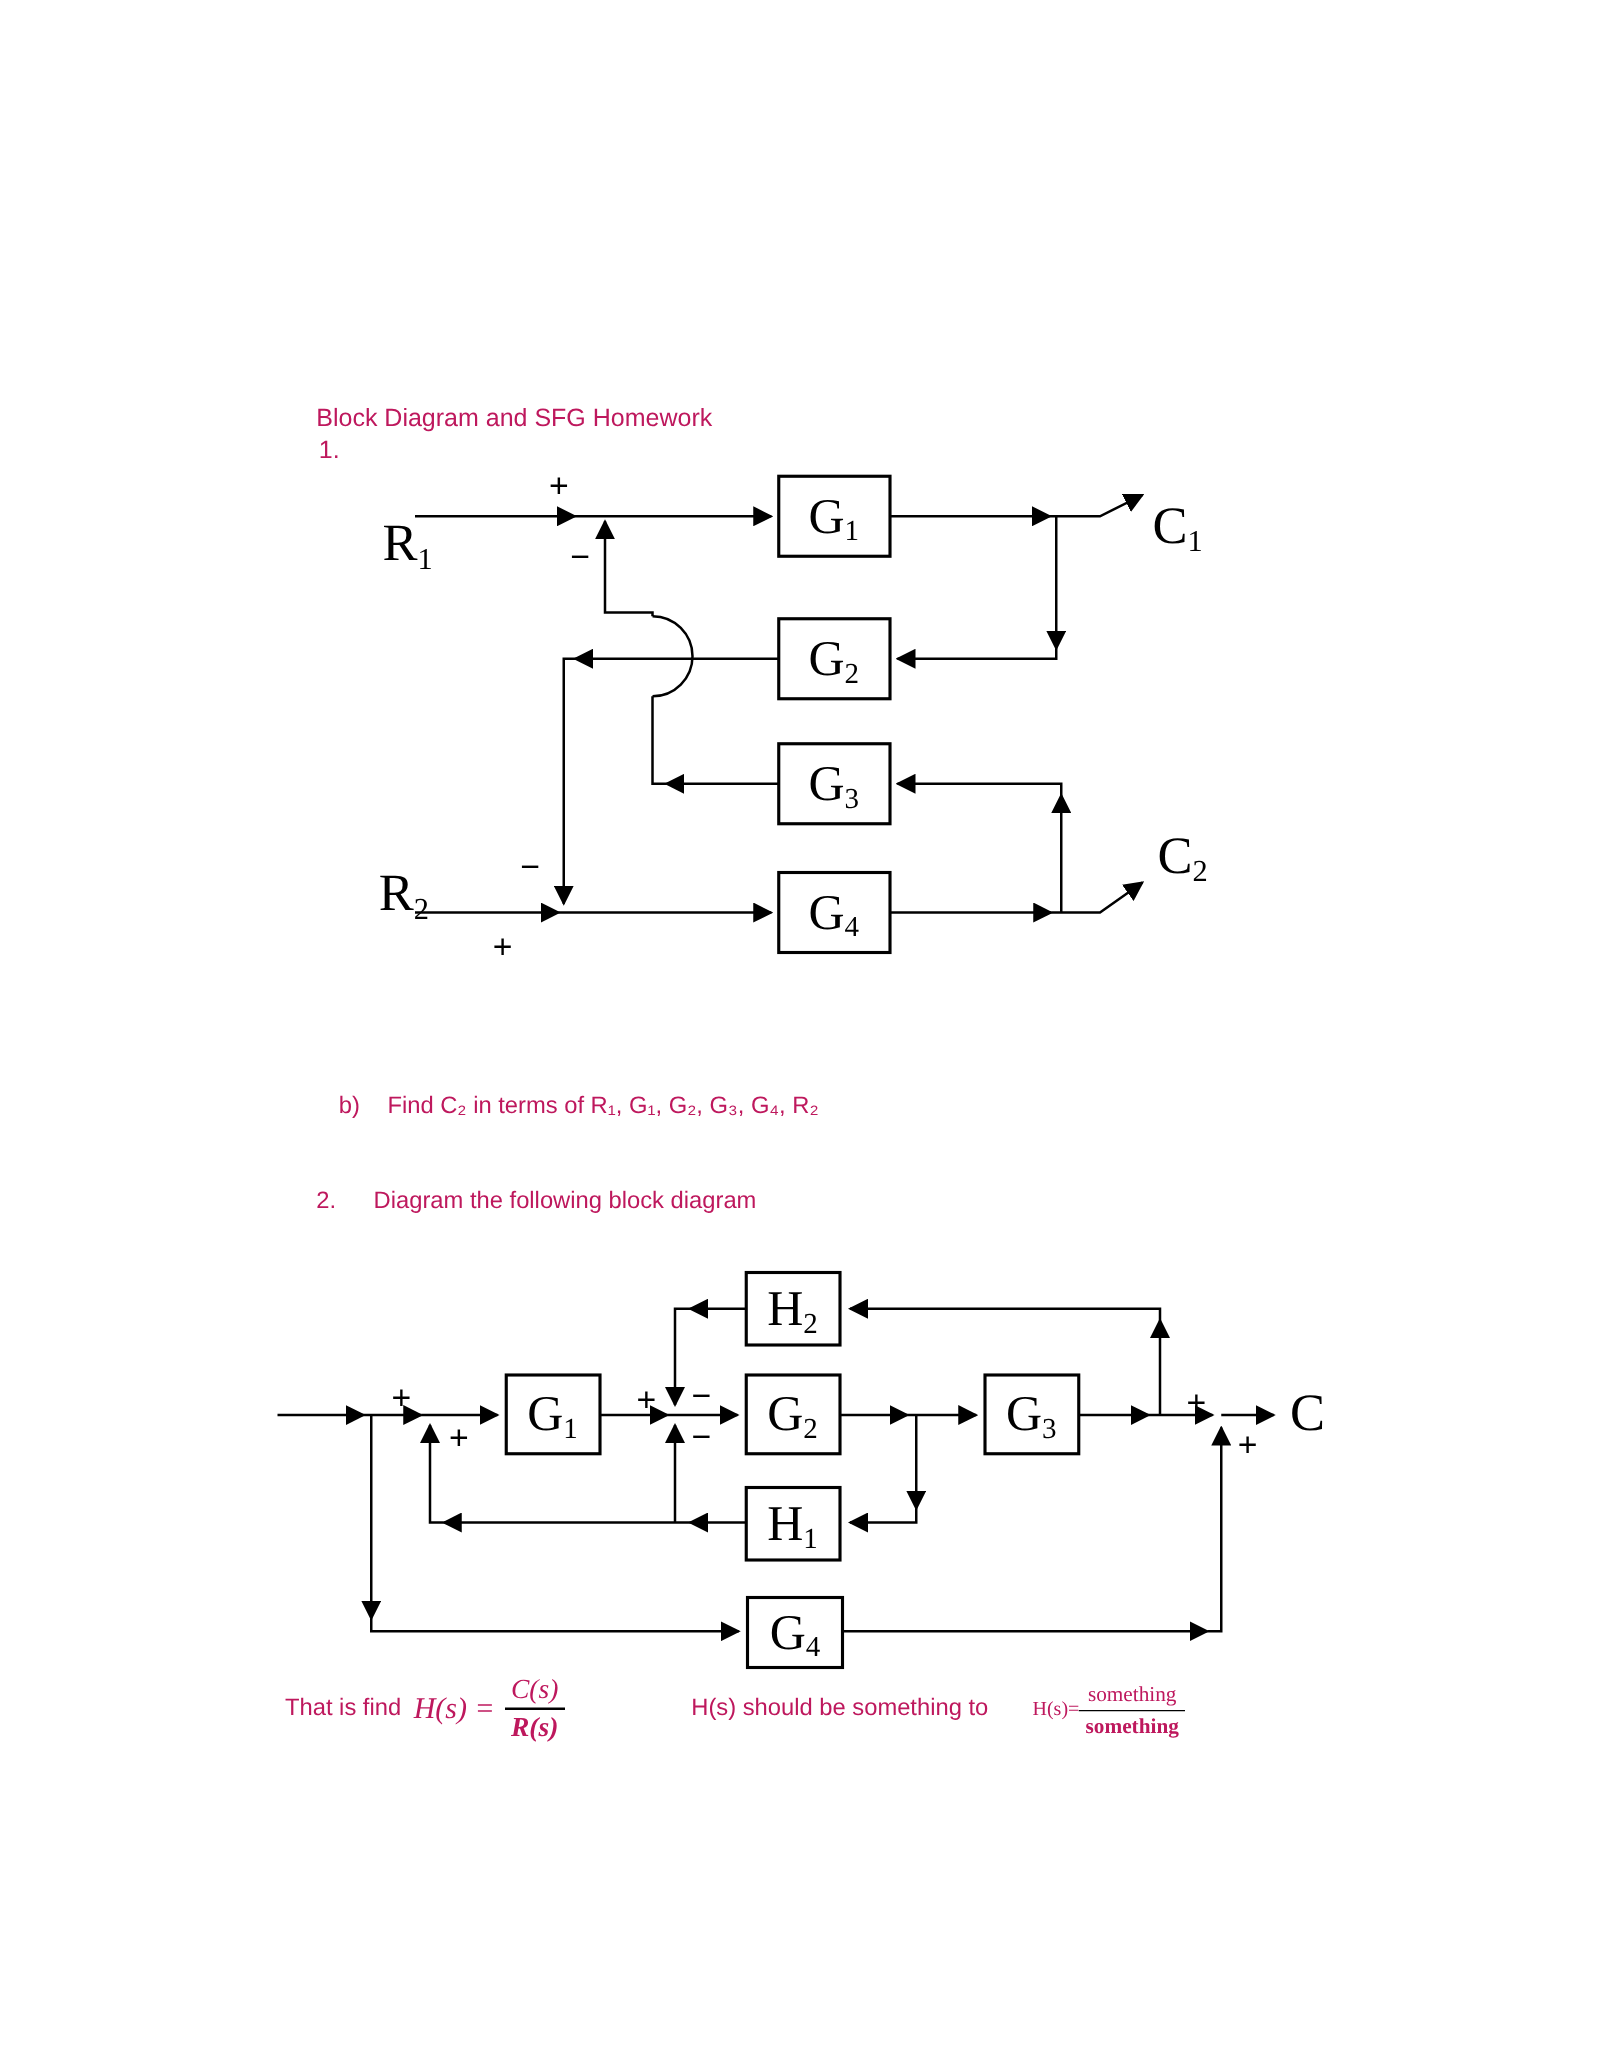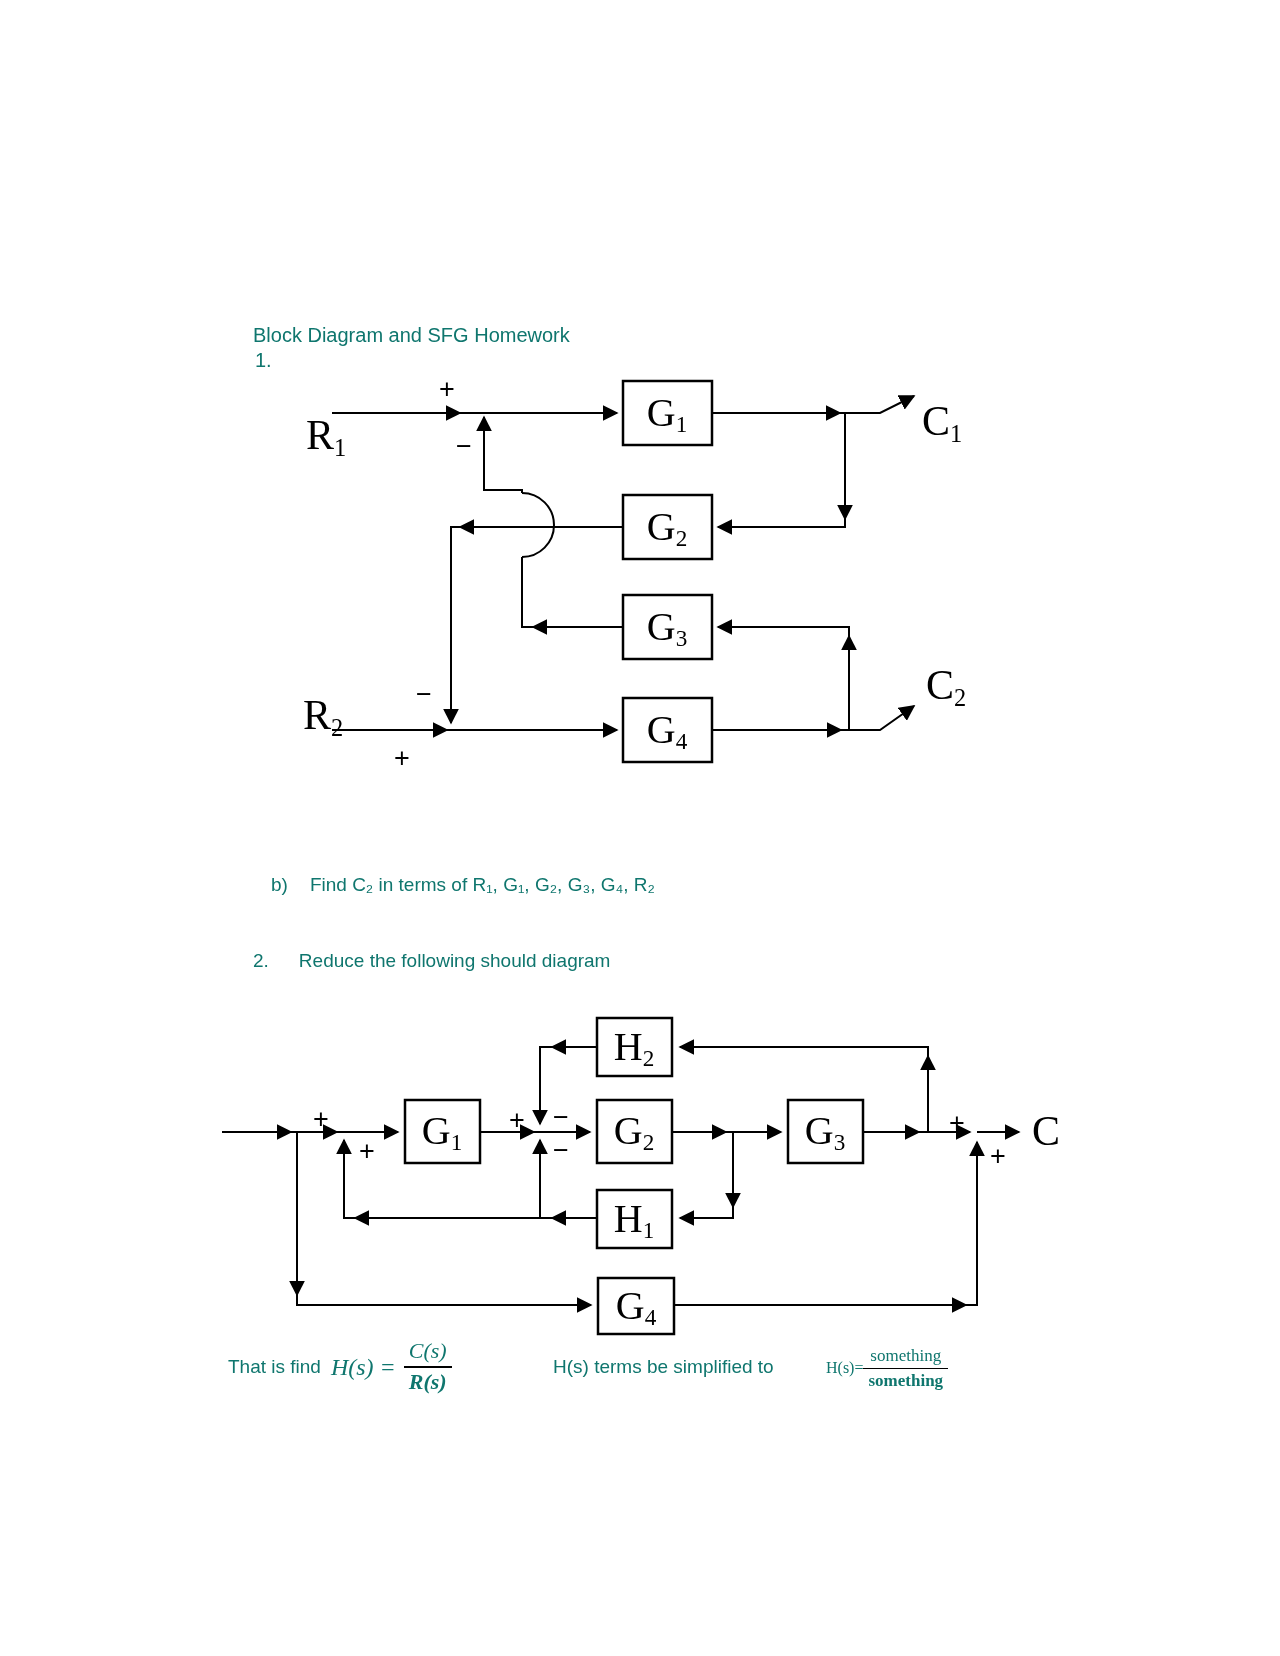--- a/index.html
+++ b/index.html
@@ -1,19 +1,19 @@
 <!DOCTYPE html>
 <html><head>
 <meta charset="utf-8">
 <style>
   html,body{margin:0;padding:0;background:#ffffff;}
   .page{position:relative;width:1280px;height:1656px;background:#ffffff;
         font-family:"Liberation Sans",sans-serif;color:#111;overflow:hidden;}
   .wiring{position:absolute;left:0;top:0;}
-  .txt{position:absolute;white-space:nowrap;color:#0f766e;}
+  .txt{position:absolute;white-space:nowrap;color:#be185d;}
   .term{position:absolute;font-family:"Liberation Serif",serif;font-size:42px;color:#000;
         line-height:1;white-space:nowrap;}
   .blk{position:absolute;transform:translate(-50%,-50%);font-family:"Liberation Serif",serif;
        font-size:40px;color:#000;line-height:1;white-space:nowrap;}
   .term sub,.blk sub{font-size:0.58em;line-height:1;vertical-align:baseline;position:relative;top:0.28em;}
   .sign{position:absolute;transform:translate(-50%,-50%);font-size:27px;color:#000;
         font-family:"Liberation Sans",sans-serif;line-height:1;}
   .serif{font-family:"Liberation Serif",serif;}
   .frac{display:inline-block;text-align:center;line-height:1.12;}
   .frac .num{display:block;border-bottom:2px solid #000;padding:0 5px 2px;}
@@ -112,21 +112,21 @@
   <span class="sign" style="left:447px;top:389px">+</span>
   <span class="sign" style="left:464px;top:446px">−</span>
   <span class="sign" style="left:424px;top:694px">−</span>
   <span class="sign" style="left:402px;top:758px">+</span>
 
   <div class="txt" style="left:271px;top:874px;font-size:19px">
     <span>b)</span><span style="margin-left:22px">Find C₂ in terms of R₁, G₁, G₂, G₃, G₄, R₂</span>
   </div>
 
   <div class="txt" style="left:253px;top:950px;font-size:19px">
-    <span>2.</span><span style="margin-left:30px">Reduce the following should diagram</span>
+    <span>2.</span><span style="margin-left:30px">Diagram the following block diagram</span>
   </div>
 
   <div class="blk" style="left:442px;top:1131px"><span>G</span><sub>1</sub></div>
   <div class="blk" style="left:634px;top:1131px"><span>G</span><sub>2</sub></div>
   <div class="blk" style="left:825px;top:1131px"><span>G</span><sub>3</sub></div>
   <div class="blk" style="left:634px;top:1047px"><span>H</span><sub>2</sub></div>
   <div class="blk" style="left:634px;top:1219px"><span>H</span><sub>1</sub></div>
   <div class="blk" style="left:636px;top:1306px"><span>G</span><sub>4</sub></div>
 
   <div class="term" style="left:1032px;top:1110px">C</div>
@@ -141,21 +141,21 @@
 
   <div class="txt flexrow" style="left:228px;top:1336px;height:62px">
     <span style="font-size:19px">That is find</span>
     <span class="serif" style="font-style:italic;font-size:24px;margin:0 8px 0 10px">H(s) =</span>
     <span class="frac serif" style="font-style:italic;font-size:22px">
       <span class="num">C(s)</span>
       <span class="den">R(s)</span>
     </span>
   </div>
 
-  <div class="txt" style="left:553px;top:1356px;font-size:19px">H(s) terms be simplified to</div>
+  <div class="txt" style="left:553px;top:1356px;font-size:19px">H(s) should be something to</div>
 
   <div class="txt flexrow" style="left:826px;top:1340px;height:56px">
     <span class="serif" style="font-size:16px;font-weight:normal">H(s)=</span>
     <span class="frac frac--thin serif" style="font-size:17px">
       <span class="num">something</span>
       <span class="den">something</span>
     </span>
   </div>
 
 </div>

